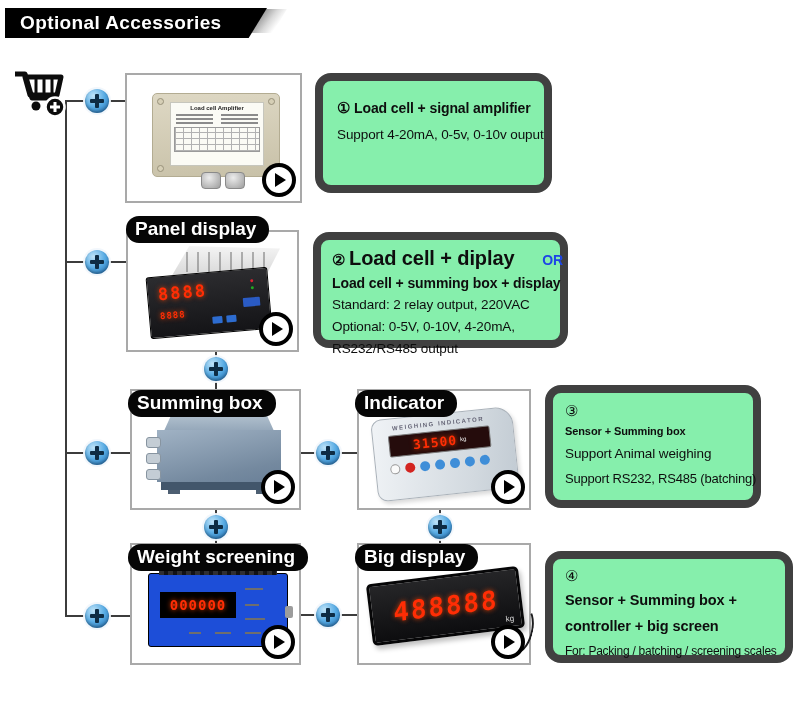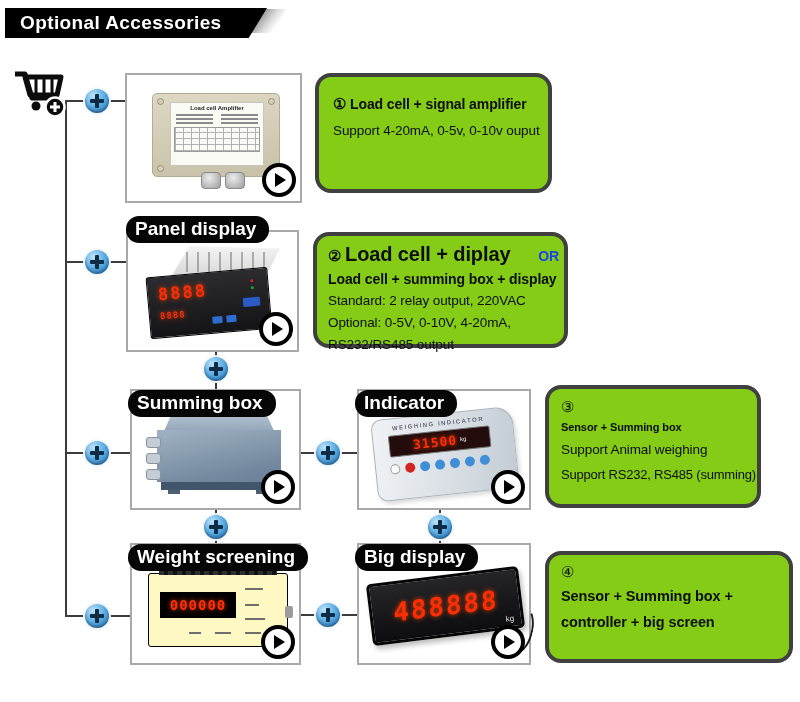--- a/index.html
+++ b/index.html
@@ -90,42 +90,42 @@
               justify-content:center;gap:3px;}
   .ind-led{font-size:13px;letter-spacing:1px;}
   .ind-unit{color:#eee;font-size:6px;}
   .ind-btns{position:absolute;left:14px;top:45px;display:flex;gap:5px;}
   .ind-btns .b{width:10px;height:10px;border-radius:50%;}
   .b-w{background:#fafafa;border:1px solid #999;box-sizing:border-box;}
   .b-r{background:#d32420;}
   .b-bl{background:#3f8ed8;}
 
   
-  .wc-body{position:absolute;left:16px;top:28px;width:138px;height:72px;background:#fef9c3;
+  .wc-body{position:absolute;left:16px;top:28px;width:138px;height:72px;background:#1d4ed8;
            border:1px solid #000;border-radius:3px;}
   .wc-vent{position:absolute;left:10px;top:-7px;width:118px;height:8px;
            background:repeating-linear-gradient(90deg,#2f2f32 0 5px,#121214 5px 9px);}
   .wc-screen{position:absolute;left:11px;top:18px;width:76px;height:26px;background:#000;
              display:flex;align-items:center;justify-content:center;}
   .wc-led{font-size:14px;letter-spacing:1px;}
   .wc-mark{position:absolute;height:2px;background:#6e6e6e;}
   .wc-knob{position:absolute;right:-6px;top:32px;width:8px;height:12px;background:#9c9c9c;border-radius:2px;}
 
   
   .bd-body{position:absolute;left:10px;top:30px;width:147px;height:56px;
            background:linear-gradient(#252527,#0d0d0f);border:3px solid #060607;border-radius:5px;
            transform:rotate(-7deg);display:flex;align-items:center;justify-content:center;
            box-shadow:2px 4px 5px rgba(0,0,0,.25);}
   .bd-led{font-size:26px;letter-spacing:2px;transform:skewX(-5deg);}
   .bd-unit{position:absolute;right:7px;bottom:3px;color:#ddd;font-size:8px;}
   .bd-cable{position:absolute;right:-15px;top:18px;width:24px;height:46px;border:2px solid transparent;
             border-right-color:#1d1d1f;border-radius:50%;transform:rotate(14deg);}
 
   
-  .ibox{position:absolute;background:#84cc16;border:4px solid #404040;border-radius:16px;
+  .ibox{position:absolute;background:#86efac;border:8px solid #404040;border-radius:16px;
         box-sizing:border-box;z-index:2;}
   .il{white-space:nowrap;letter-spacing:-.1px;font-size:13.5px;color:#0e0e0e;}
   .bold{font-weight:700;}
   .or{color:#1d45e6;font-weight:700;margin-left:24px;}
   .num{font-size:15px;}
 </style>
 </head>
 <body>
 
 <div class="stage">
@@ -270,21 +270,21 @@
     <div class="play">
         <span class="tri"></span>
       </div>
   </div>
   <div class="pill" style="left:355px;top:390px">Indicator</div>
 
   <div class="ibox" style="left:545px;top:385px;width:216px;height:123px;padding:8px 8px 0 12px">
     <div class="il num" style="line-height:20px">③</div>
     <div class="il bold" style="line-height:20px;font-size:11px">Sensor + Summing box</div>
     <div class="il" style="line-height:26px">Support Animal weighing</div>
-    <div class="il" style="line-height:24px;font-size:13px;letter-spacing:-.2px">Support RS232, RS485 (summing)</div>
+    <div class="il" style="line-height:24px;font-size:13px;letter-spacing:-.2px">Support RS232, RS485 (batching)</div>
   </div>
 
   <div class="pbox" style="left:130px;top:543px;width:171px;height:122px">
     <div style="position:absolute;inset:0">
       <div class="wc-body">
         <div class="wc-vent"></div>
         <div class="wc-screen">
           <span class="wc-led led">000000</span>
         </div>
         <span class="wc-mark" style="left:96px;top:14px;width:18px"></span>
@@ -313,15 +313,16 @@
     <div class="play">
         <span class="tri"></span>
       </div>
   </div>
   <div class="pill" style="left:355px;top:544px">Big display</div>
 
   <div class="ibox" style="left:545px;top:551px;width:248px;height:112px;padding:6px 6px 0 12px">
     <div class="il num" style="line-height:22px">④</div>
     <div class="il bold" style="line-height:26px;font-size:14.5px">Sensor + Summing box +</div>
     <div class="il bold" style="line-height:26px;font-size:14.5px">controller + big screen</div>
+    <div class="il" style="line-height:24px;font-size:12px;letter-spacing:-.25px">For: Packing / batching / screening scales</div>
   </div>
 
 </div>
 
 </body></html>

